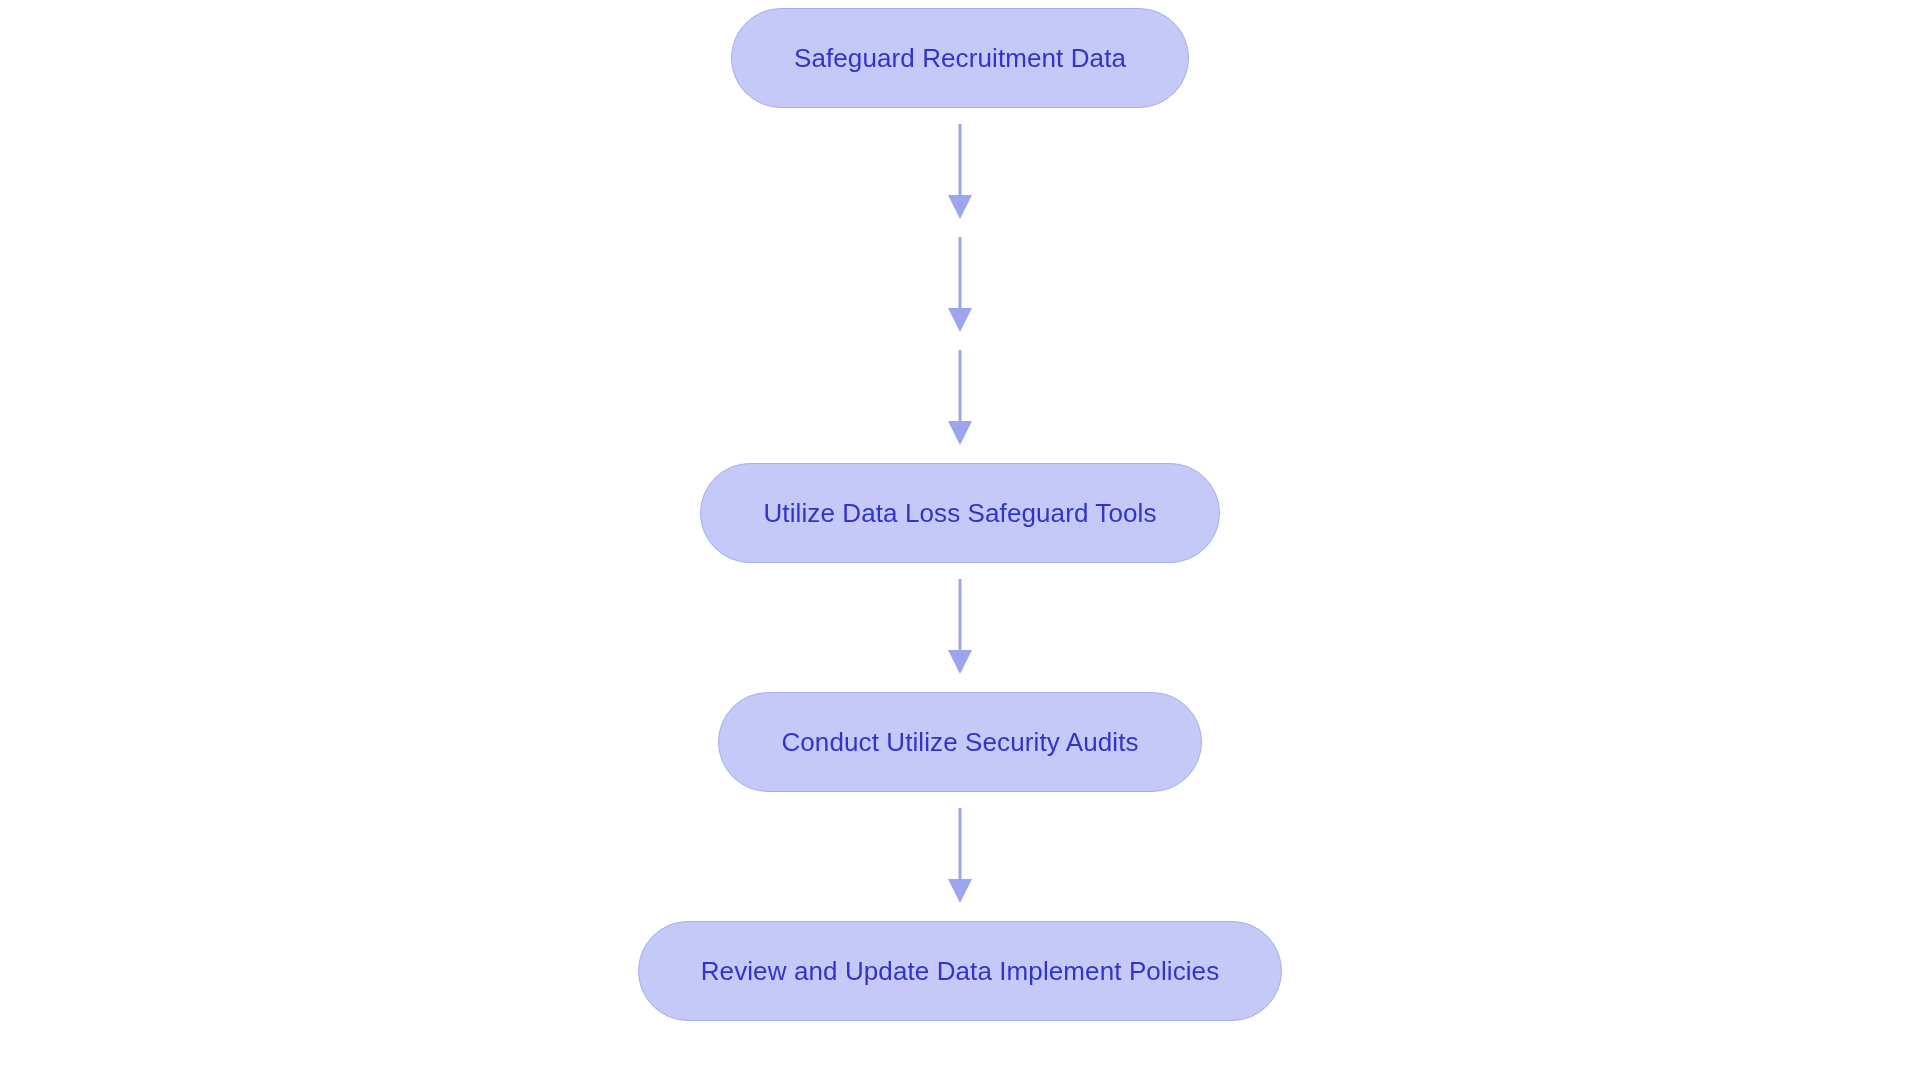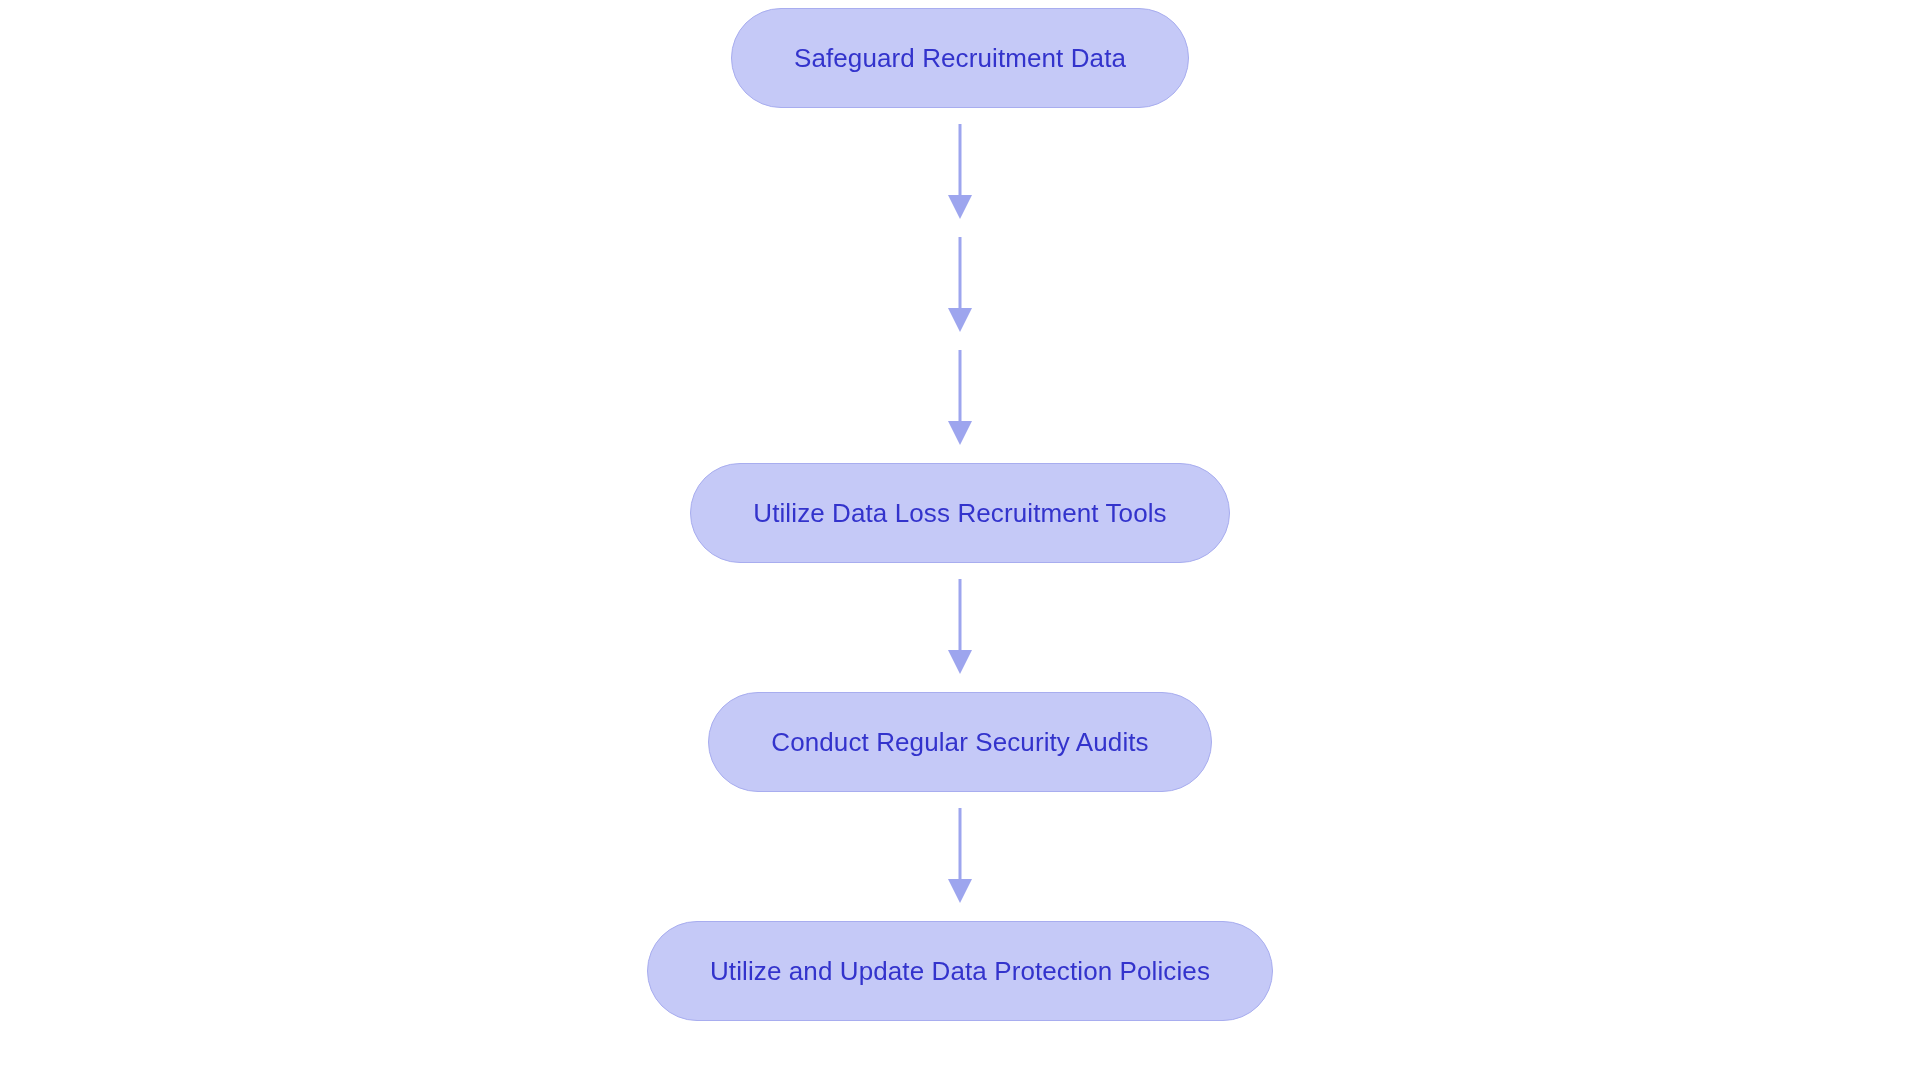--- a/index.html
+++ b/index.html
@@ -80,34 +80,34 @@
     <polygon points="8,71 32,71 20,95" fill="#9da5ee"></polygon>
   </svg>
 
 
   <svg class="flow-connector" viewBox="0 0 40 97" aria-hidden="true">
     <line x1="20" y1="0" x2="20" y2="73" stroke="#9da5ee" stroke-width="3"></line>
     <polygon points="8,71 32,71 20,95" fill="#9da5ee"></polygon>
   </svg>
 
   <div class="flow-node">
-    <span class="node-label">Utilize Data Loss Recruitment Tools</span>
+    <span class="node-label">Utilize Data Loss Safeguard Tools</span>
   </div>
 
   <svg class="flow-connector" viewBox="0 0 40 97" aria-hidden="true">
     <line x1="20" y1="0" x2="20" y2="73" stroke="#9da5ee" stroke-width="3"></line>
     <polygon points="8,71 32,71 20,95" fill="#9da5ee"></polygon>
   </svg>
 
   <div class="flow-node">
-    <span class="node-label">Conduct Regular Security Audits</span>
+    <span class="node-label">Conduct Utilize Security Audits</span>
   </div>
 
   <svg class="flow-connector" viewBox="0 0 40 97" aria-hidden="true">
     <line x1="20" y1="0" x2="20" y2="73" stroke="#9da5ee" stroke-width="3"></line>
     <polygon points="8,71 32,71 20,95" fill="#9da5ee"></polygon>
   </svg>
 
   <div class="flow-node">
-    <span class="node-label">Utilize and Update Data Protection Policies</span>
+    <span class="node-label">Review and Update Data Implement Policies</span>
   </div>
 
 </div>
 
 </body></html>

